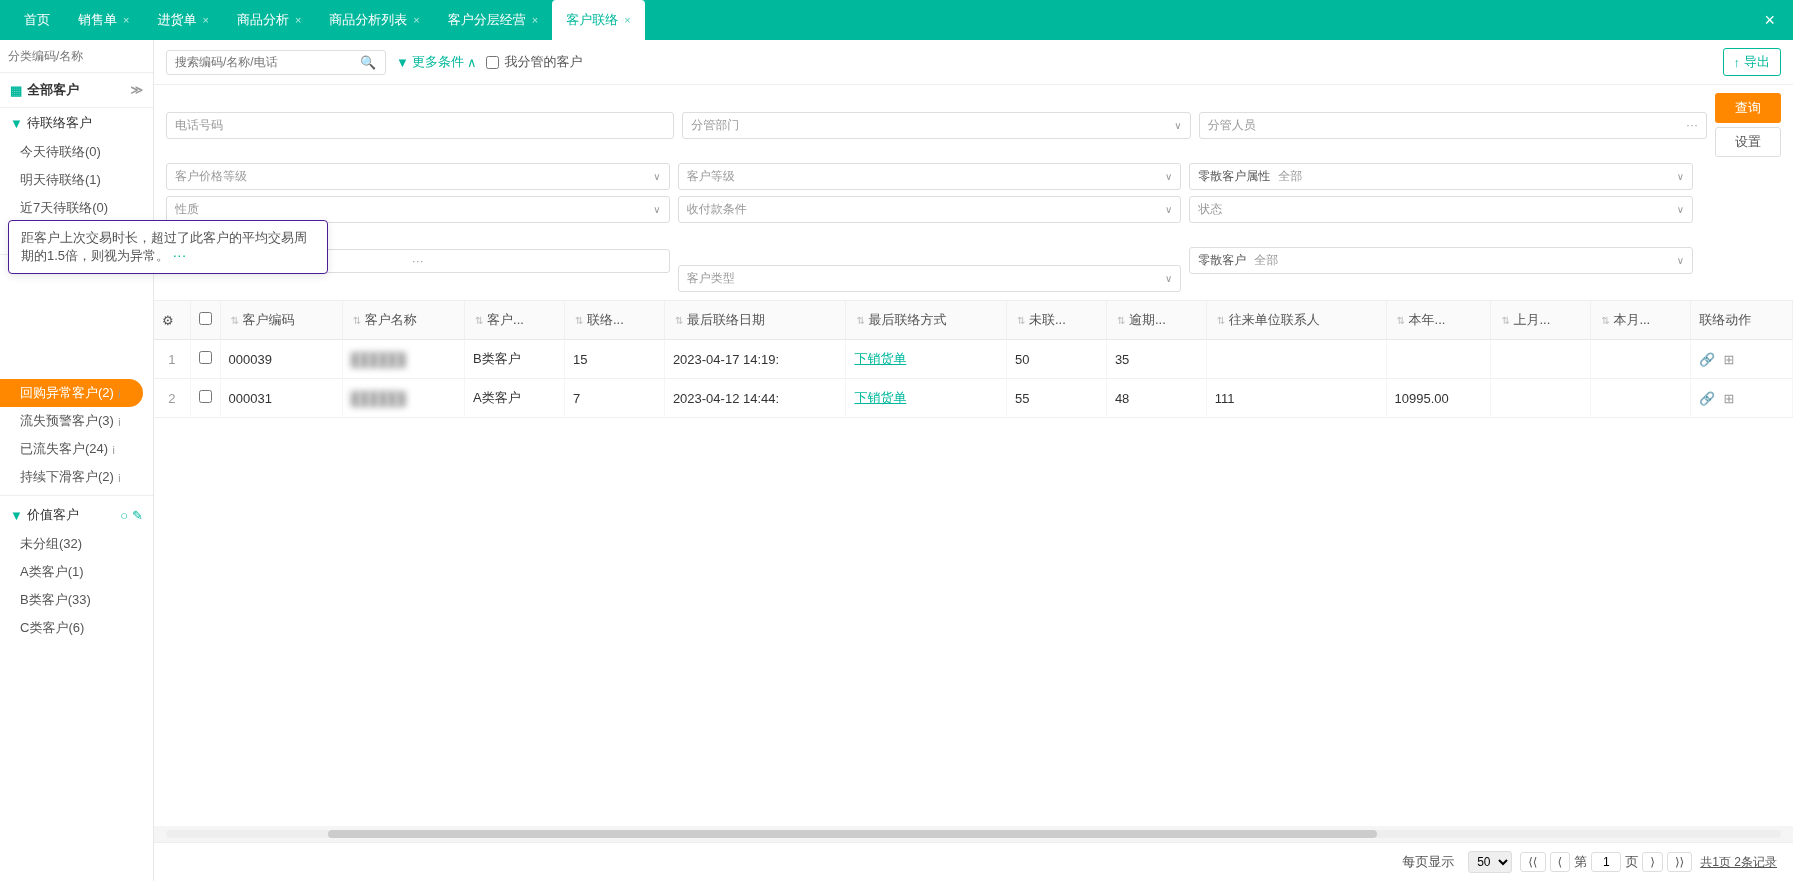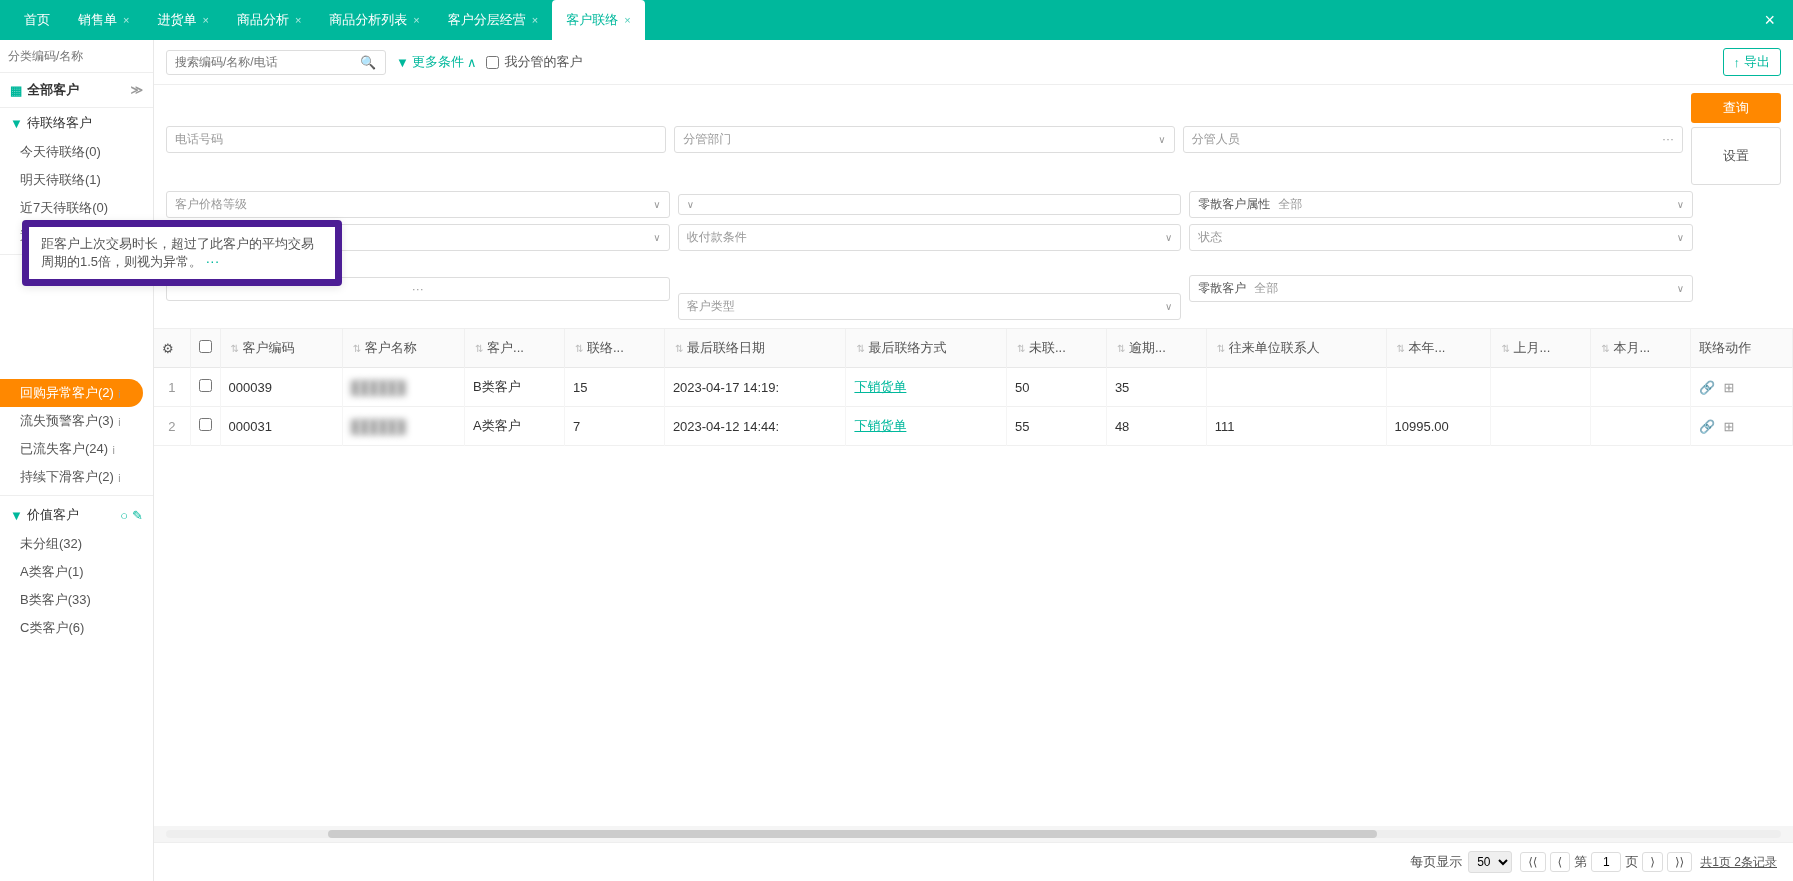--- a/index.html
+++ b/index.html
@@ -128,34 +128,34 @@
       border: 1px solid #ddd; border-radius: 3px; padding: 4px 8px;
       background: white; min-width: 0;
     }
     .filter-item .label { color: #999; font-size: 12px; flex: 1; }
     .filter-item .arrow { color: #999; font-size: 10px; }
     .filter-item .dots { color: #999; font-size: 12px; }
     .filter-label-text { color: #555; font-size: 12px; white-space: nowrap; }
 
     .query-btn {
       background: #ff8800; color: white; border: none; border-radius: 3px;
-      padding: 6px 32px; cursor: pointer; font-size: 13px;
+      padding: 6px 20px; cursor: pointer; font-size: 13px;
     }
     .settings-btn {
       background: white; color: #555; border: 1px solid #ddd; border-radius: 3px;
-      padding: 19px 14px; cursor: pointer; font-size: 13px; display: block;
+      padding: 5px 14px; cursor: pointer; font-size: 13px; display: block;
     }
     .btn-group { display: flex; flex-direction: column; gap: 4px; }
 
     
     .tooltip-box {
-      position: absolute; background: white; border: 7px solid #4c1d95;
+      position: absolute; background: white; border: 1px solid #4c1d95;
       border-radius: 4px; padding: 8px 12px; font-size: 12px; color: #555;
       max-width: 320px; box-shadow: 0 2px 8px rgba(0,0,0,0.1);
-      left: 22px; top: 220px; z-index: 100;
+      left: 8px; top: 220px; z-index: 100;
     }
     .tooltip-dots { color: #00b89c; font-size: 14px; }
 
     
     .table-container {
       flex: 1; overflow: auto; background: white; margin: 0;
     }
     table {
       width: 100%; border-collapse: collapse; font-size: 12px;
     }
@@ -174,21 +174,21 @@
     tbody td .action-icons { display: flex; gap: 8px; color: #999; cursor: pointer; }
     .row-num { color: #999; text-align: center; }
     .blurred { color: transparent; text-shadow: 0 0 6px #aaa; user-select: none; }
 
     
     .pagination {
       background: white; border-top: 1px solid #eee;
       display: flex; align-items: center; justify-content: flex-end;
       padding: 8px 16px; gap: 8px; flex-shrink: 0;
     }
-    .pagination .per-page { display: flex; align-items: center; gap: 6px; font-size: 12px; color: #555; }
+    .pagination .per-page { display: flex; align-items: center; gap: 14px; font-size: 12px; color: #555; }
     .per-page select { border: 1px solid #ddd; border-radius: 3px; padding: 2px 4px; font-size: 12px; }
     .page-nav { display: flex; align-items: center; gap: 4px; }
     .page-nav button {
       border: 1px solid #ddd; background: white; padding: 2px 7px;
       border-radius: 3px; cursor: pointer; color: #555; font-size: 12px;
     }
     .page-nav .current-page {
       display: flex; align-items: center; gap: 4px; font-size: 12px; color: #555;
     }
     .page-nav .current-page input {
@@ -367,20 +367,21 @@
           <button class="settings-btn">设置</button>
         </div>
       </div>
 
       <div class="filter-row">
         <div class="filter-item" style="flex:2;">
           <span class="label">客户价格等级</span>
           <span class="arrow">∨</span>
         </div>
         <div class="filter-item" style="flex:2;">
+          <span class="label">客户等级</span>
           <span class="arrow">∨</span>
         </div>
         <div class="filter-item" style="flex:2;">
           <span class="filter-label-text">零散客户属性</span>
           <span class="label" style="margin-left:8px;">全部</span>
           <span class="arrow">∨</span>
         </div>
         <div style="width:80px;"></div>
       </div>
 

